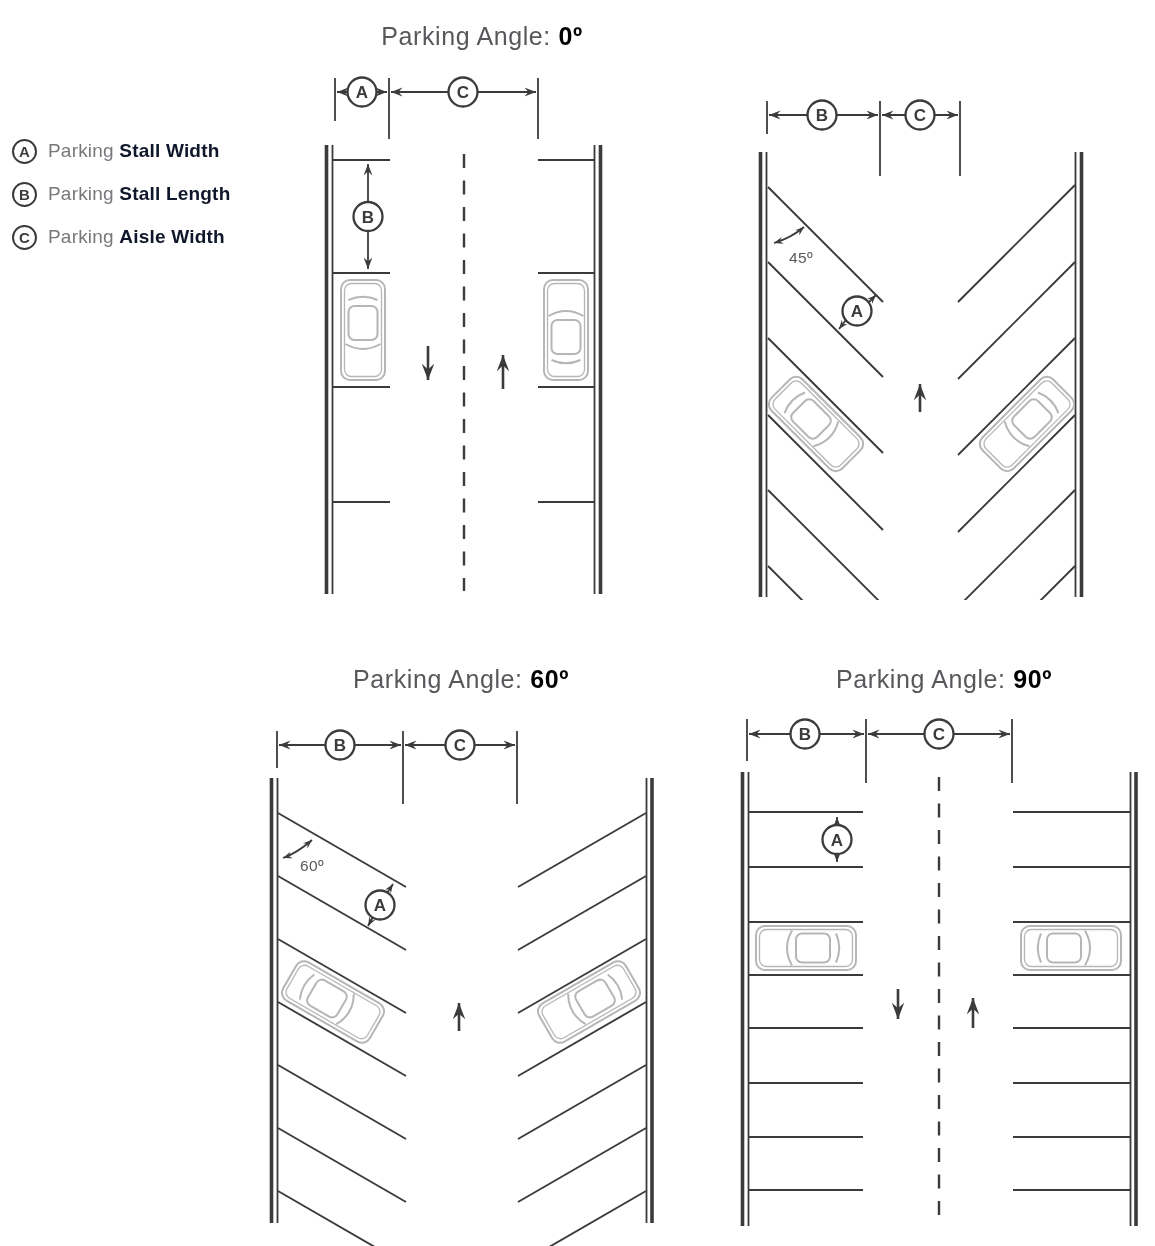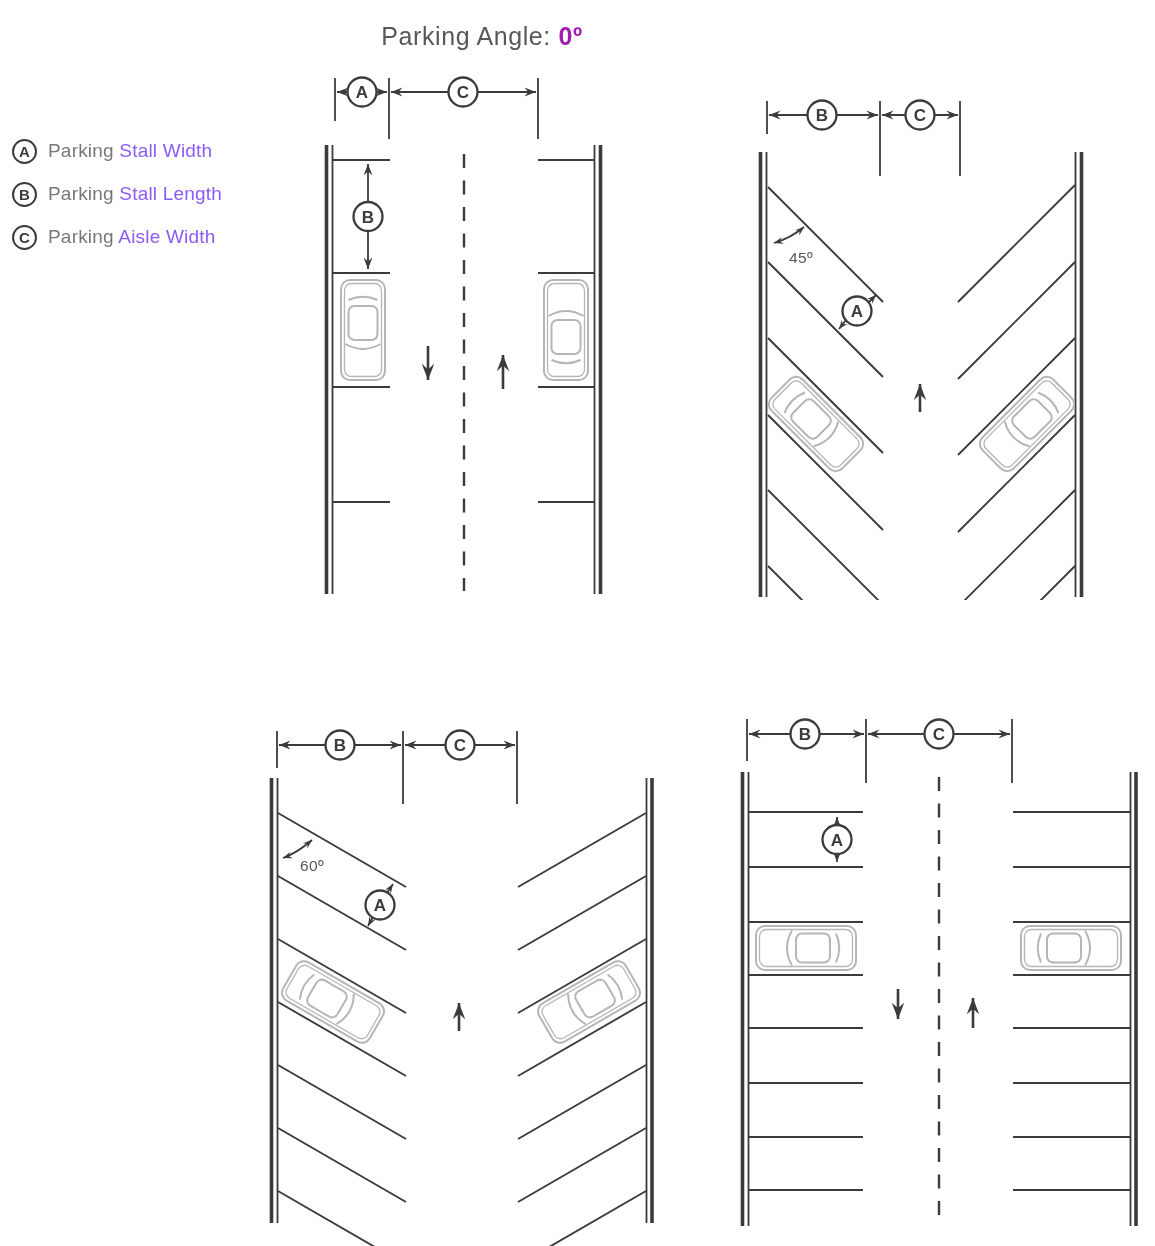--- a/index.html
+++ b/index.html
@@ -4,30 +4,30 @@
 <style>
   html,body{margin:0;padding:0;background:#ffffff;}
   #canvas{
     position:relative;width:1155px;height:1246px;background:#ffffff;overflow:hidden;
     font-family:"Liberation Sans", sans-serif;
   }
   .title{
     position:absolute;transform:translateX(-50%);
     font-size:25px;letter-spacing:.6px;color:#57585b;white-space:nowrap;
   }
-  .title b{color:#a21caf;font-weight:700;}
+  .title b{color:#000000;font-weight:700;}
   .legend{position:absolute;left:12px;top:138px;}
   .legend-row{display:flex;align-items:center;margin-bottom:17px;height:26px;}
   .legend-circle{
     width:21px;height:21px;border:2.6px solid #3b3b3d;border-radius:50%;
     display:flex;align-items:center;justify-content:center;
     font-size:15px;font-weight:700;color:#3b3b3d;flex:0 0 auto;
   }
   .legend-text{margin-left:11px;font-size:19px;color:#77787b;letter-spacing:.2px;white-space:nowrap;}
-  .legend-text b{color:#8b5cf6;font-weight:400;}
+  .legend-text b{color:#0f172a;font-weight:700;}
   svg.diag{position:absolute;}
   svg text{font-family:"Liberation Sans", sans-serif;}
   .cletter{font-size:17px;font-weight:700;fill:#3b3b3d;}
   .anglenote{font-size:15.5px;fill:#58595b;letter-spacing:.3px;}
 </style>
 </head>
 <body>
 
 <div id="canvas">
 
@@ -61,20 +61,22 @@
       <span class="legend-circle">B</span>
       <span class="legend-text"><span>Parking </span><b>Stall Length</b></span>
     </div>
     <div class="legend-row">
       <span class="legend-circle">C</span>
       <span class="legend-text"><span>Parking </span><b>Aisle Width</b></span>
     </div>
   </div>
 
   <div class="title" style="left:482px;top:22px"><span>Parking Angle: </span><b>0º</b></div>
+  <div class="title" style="left:461px;top:665px"><span>Parking Angle: </span><b>60º</b></div>
+  <div class="title" style="left:944px;top:665px"><span>Parking Angle: </span><b>90º</b></div>
 
   <svg class="diag" style="left:310px;top:70px" width="312" height="532" viewBox="310 70 312 532">
     <g stroke="#3b3b3d">
       <line x1="335" y1="78" x2="335" y2="121" stroke-width="1.8"></line>
       <line x1="389" y1="78" x2="389" y2="139" stroke-width="1.8"></line>
       <line x1="538" y1="78" x2="538" y2="139" stroke-width="1.8"></line>
       <line x1="337" y1="92" x2="387" y2="92" stroke-width="1.8" marker-start="url(#arr)" marker-end="url(#arr)"></line>
       <line x1="391" y1="92" x2="536" y2="92" stroke-width="1.8" marker-start="url(#arr)" marker-end="url(#arr)"></line>
       <circle cx="362" cy="92" r="14.5" fill="#ffffff" stroke-width="2.3"></circle>
       <text class="cletter" x="362" y="98" text-anchor="middle" stroke="none">A</text>

